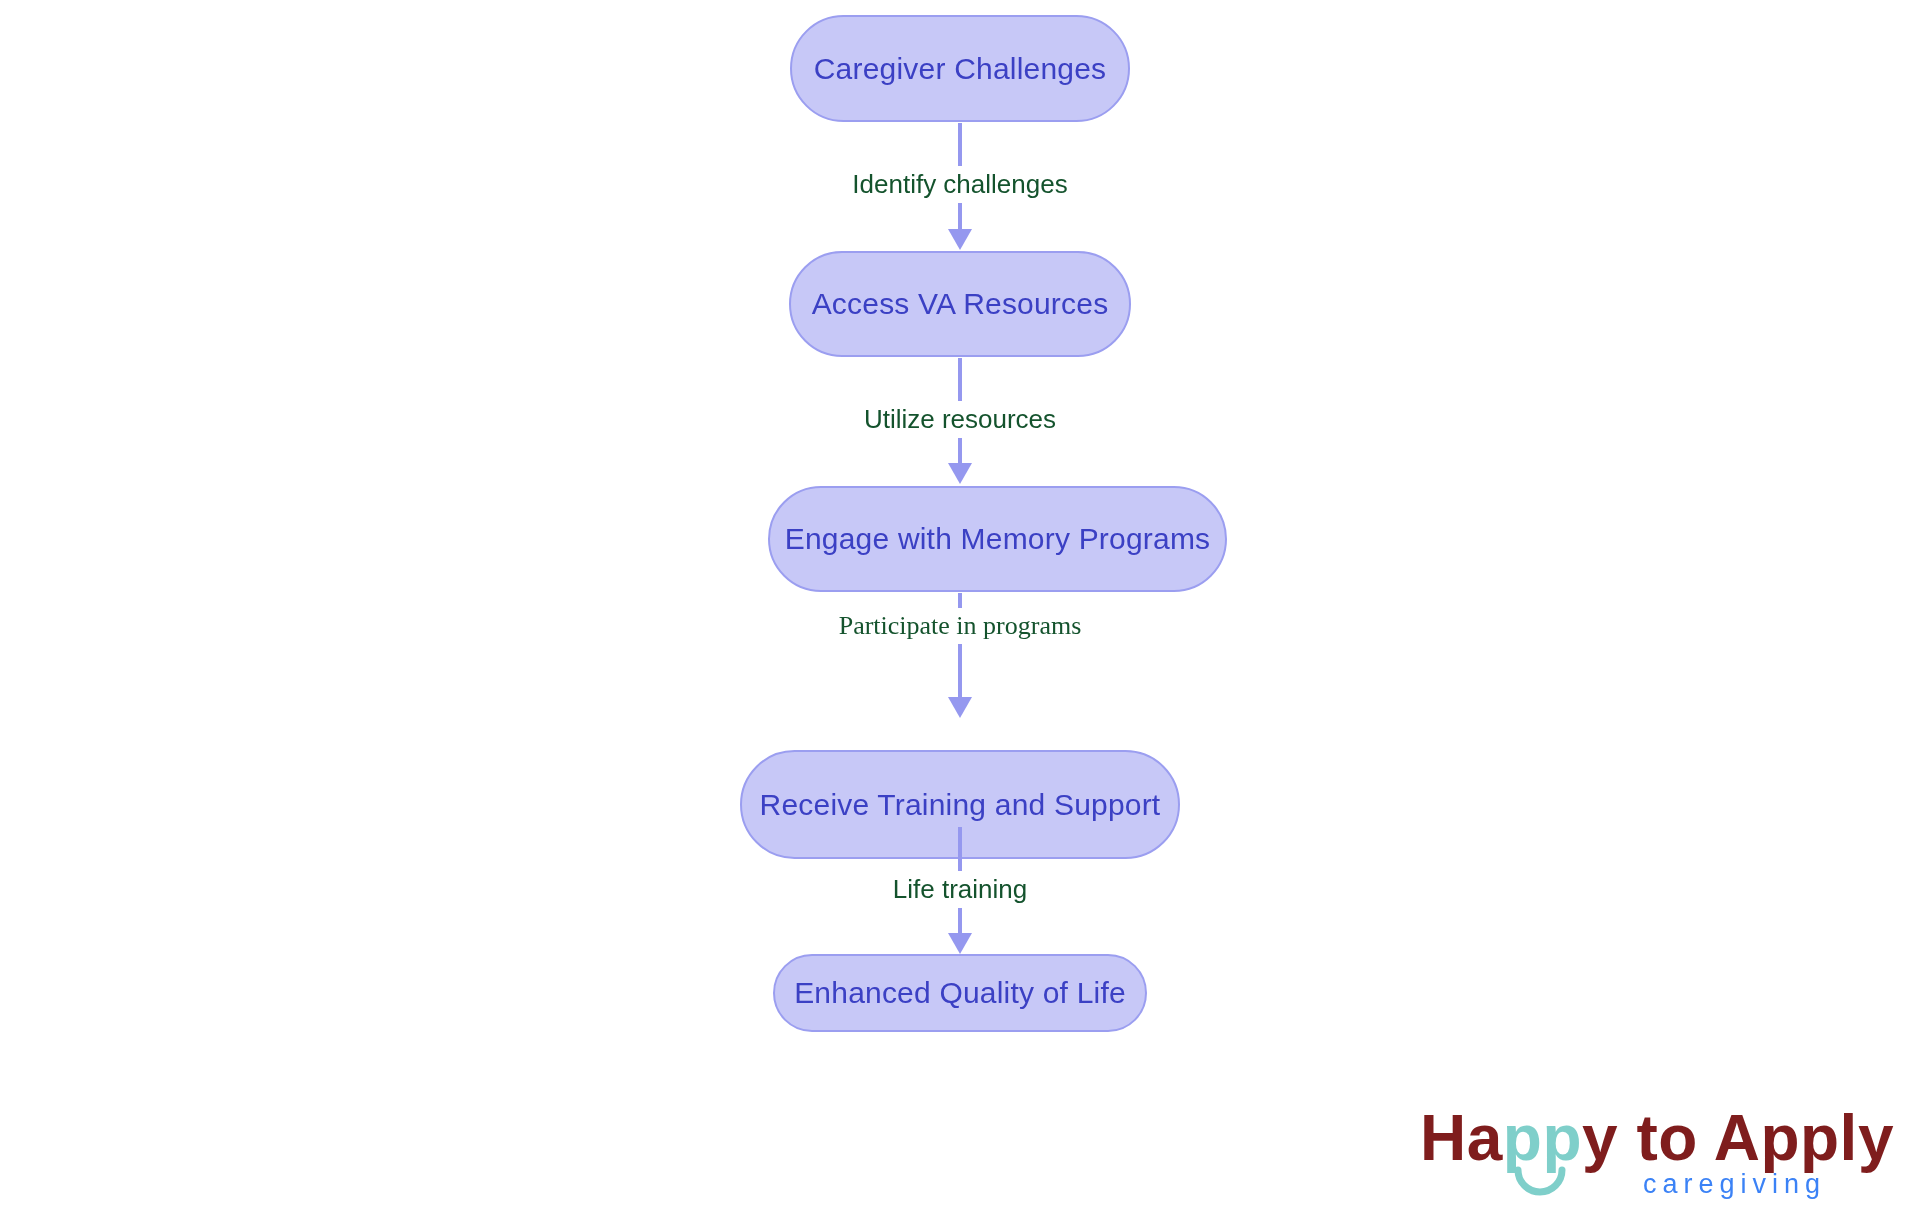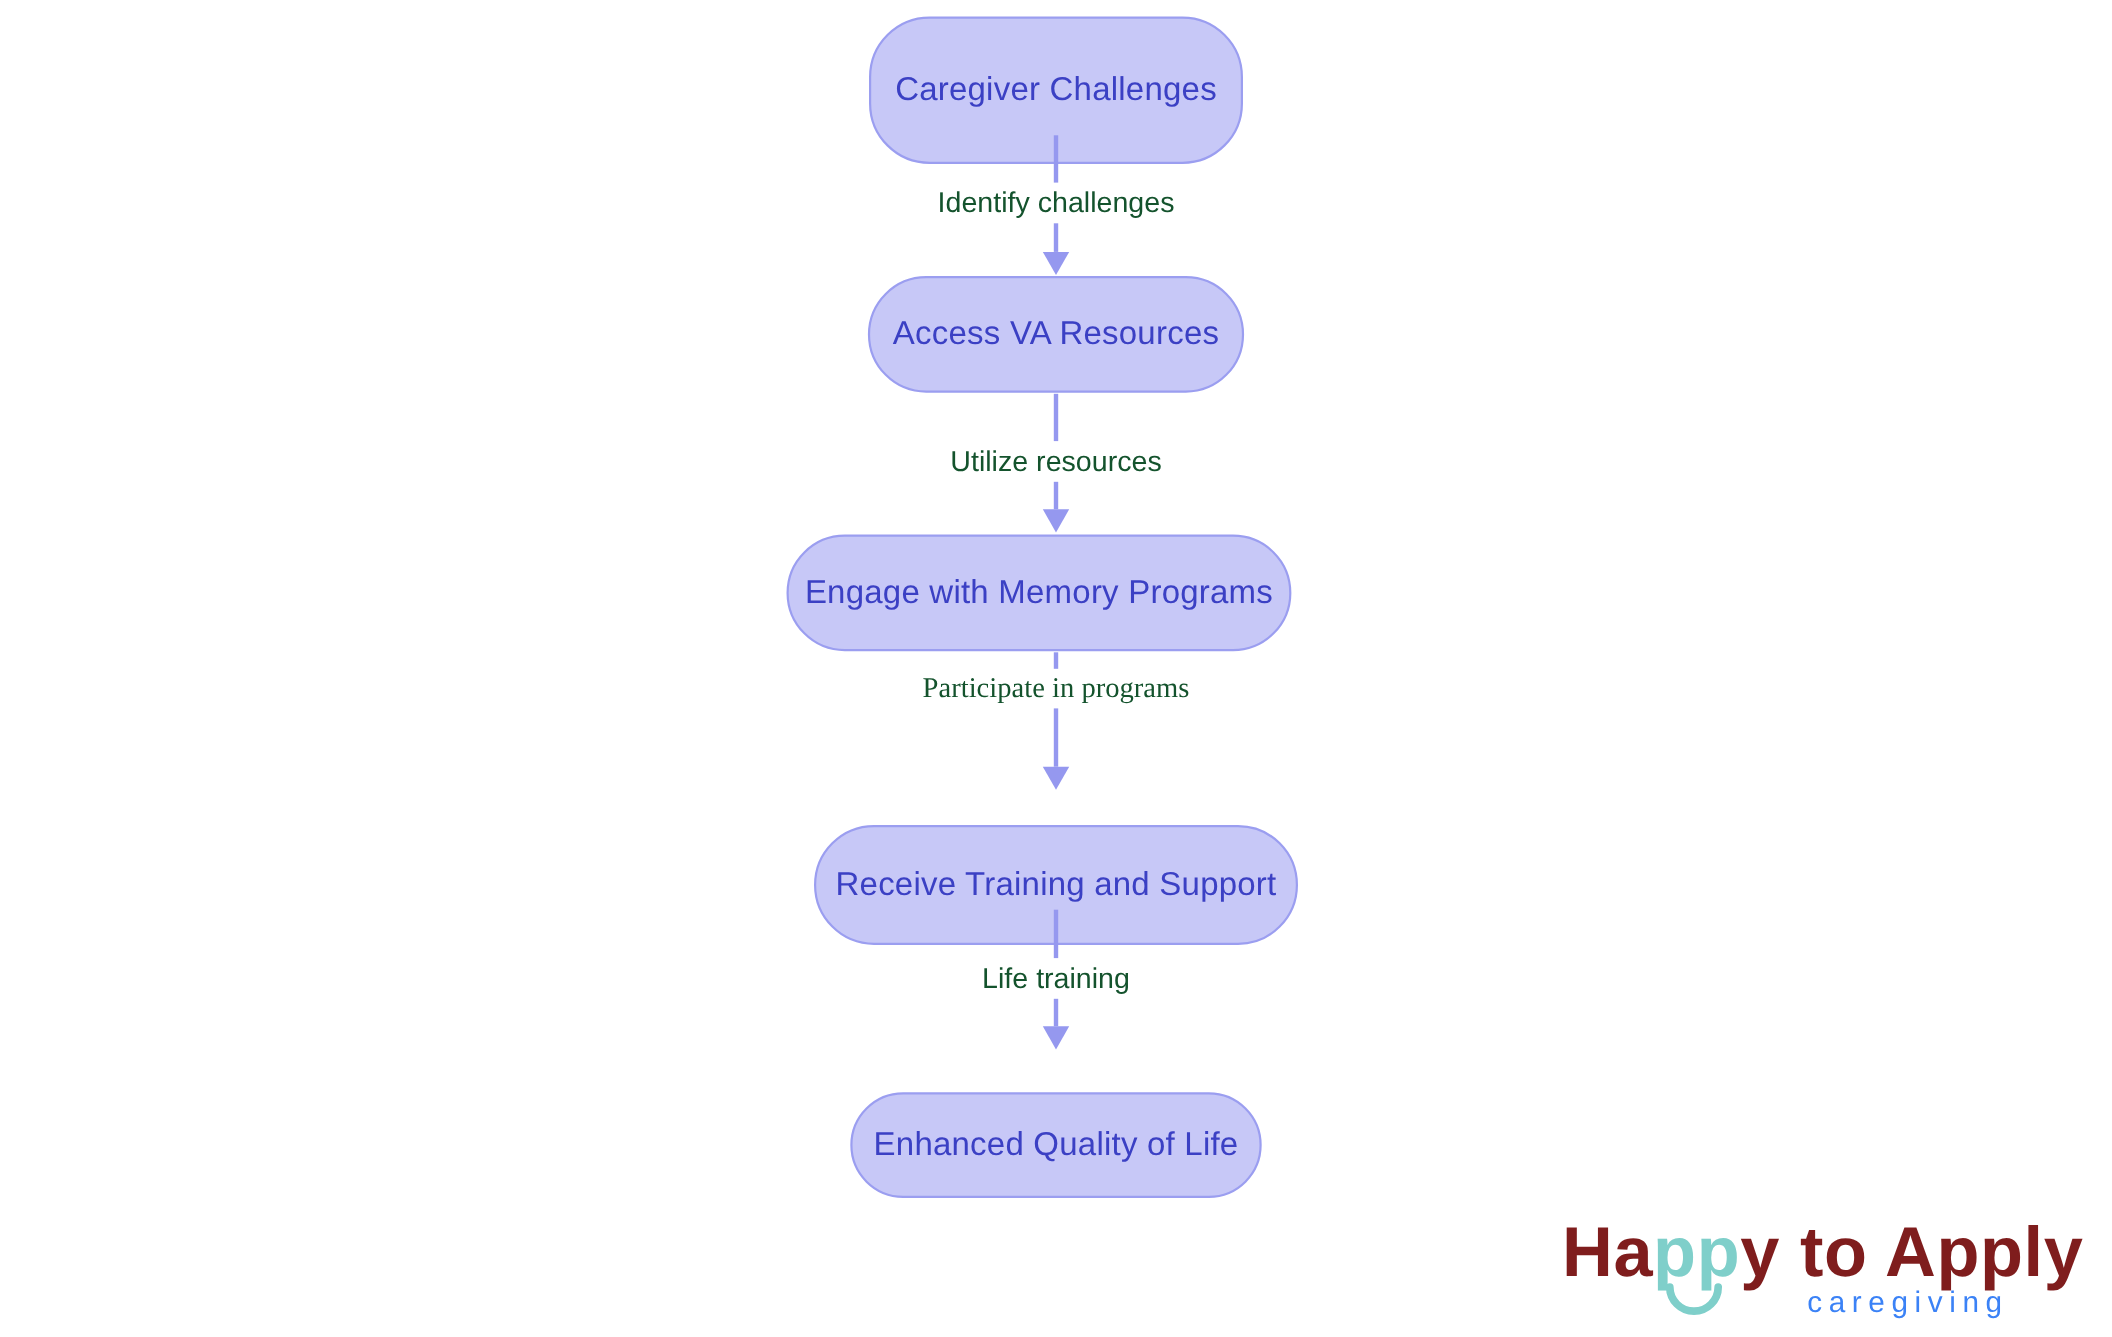--- a/index.html
+++ b/index.html
@@ -27,25 +27,25 @@
     border-radius: 55px;
     display: flex;
     align-items: center;
     justify-content: center;
     color: #3b40c4;
     font-size: 30px;
     font-weight: 500;
     letter-spacing: 0.2px;
     white-space: nowrap;
   }
-  .n1 { left: 790px; top: 15px;  width: 340px; height: 134px; }
+  .n1 { left: 790px; top: 15px;  width: 340px; height: 107px; }
   .n2 { left: 789px; top: 251px; width: 342px; height: 106px; }
-  .n3 { left: 715px; top: 486px; width: 459px; height: 106px; }
+  .n3 { left: 768px; top: 486px; width: 459px; height: 106px; }
   .n4 { left: 740px; top: 750px; width: 440px; height: 109px; }
-  .n5 { left: 773px; top: 993px; width: 374px; height: 96px; }
+  .n5 { left: 773px; top: 954px; width: 374px; height: 78px; }
 
   
   .edge {
     position: absolute;
     left: 947px;            
     width: 26px;
     display: flex;
     flex-direction: column;
     align-items: center;
   }

